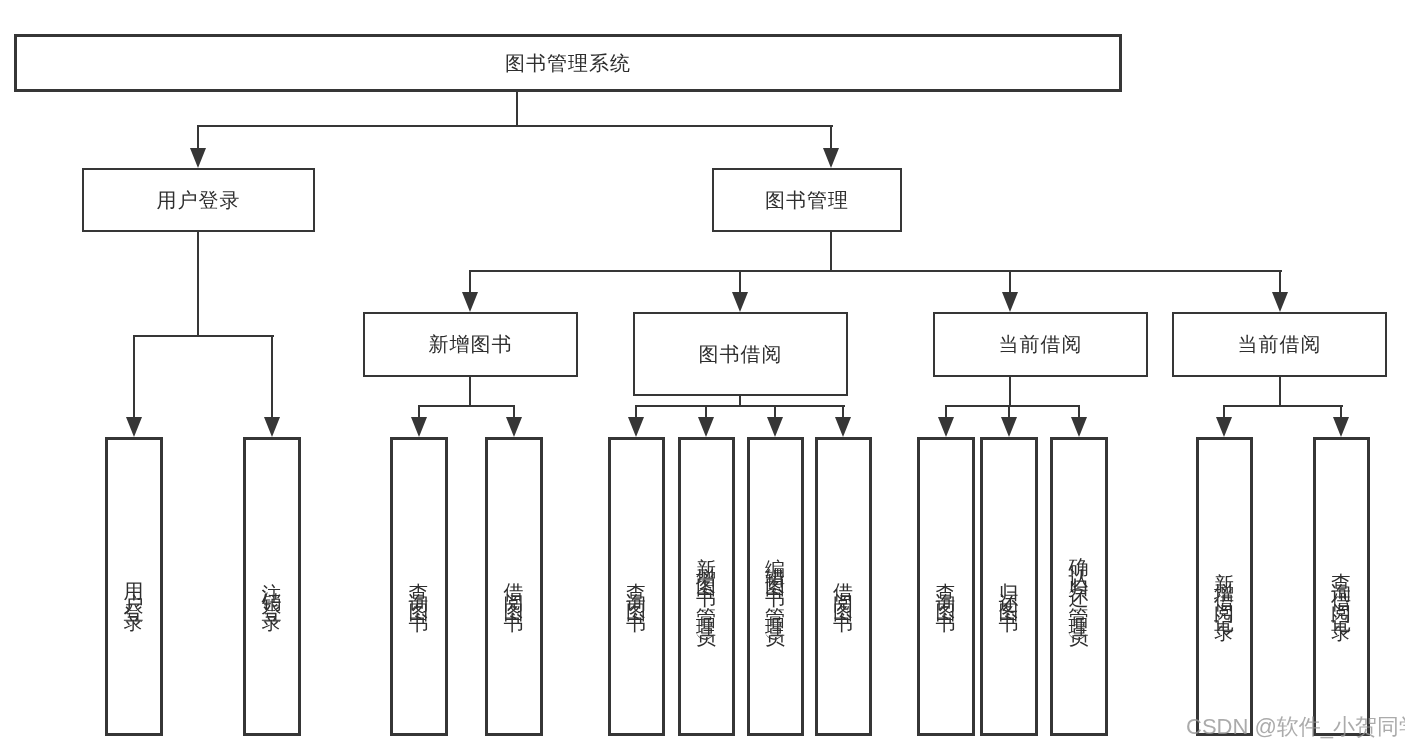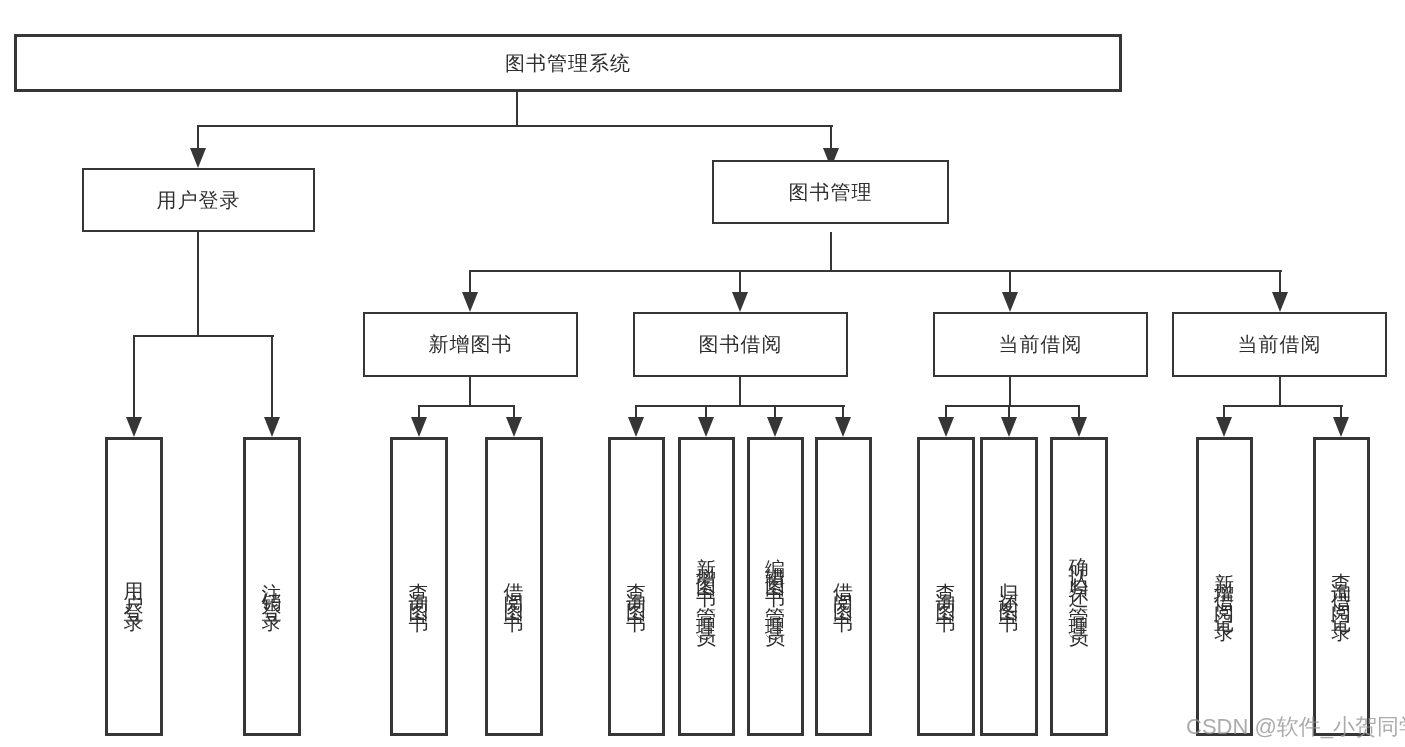--- a/index.html
+++ b/index.html
@@ -73,40 +73,40 @@
   </div>
 
   <div class="v" style="left:516px;top:68px;height:58px;"></div>
   <div class="h" style="left:197px;top:125px;width:636px;"></div>
   <div class="arrow" style="left:190px;top:125px;height:43px;"></div>
   <div class="arrow" style="left:823px;top:125px;height:43px;"></div>
 
   <div class="node" style="left:82px;top:168px;width:233px;height:64px;">
     <span>用户登录</span>
   </div>
-  <div class="node" style="left:712px;top:160px;width:237px;height:64px;">
+  <div class="node" style="left:712px;top:168px;width:190px;height:64px;">
     <span>图书管理</span>
   </div>
 
   <div class="v" style="left:197px;top:232px;height:105px;"></div>
   <div class="h" style="left:133px;top:335px;width:141px;"></div>
   <div class="arrow" style="left:126px;top:335px;height:102px;"></div>
   <div class="arrow" style="left:264px;top:335px;height:102px;"></div>
 
   <div class="v" style="left:830px;top:232px;height:40px;"></div>
   <div class="h" style="left:469px;top:270px;width:813px;"></div>
   <div class="arrow" style="left:462px;top:270px;height:42px;"></div>
   <div class="arrow" style="left:732px;top:270px;height:42px;"></div>
   <div class="arrow" style="left:1002px;top:270px;height:42px;"></div>
   <div class="arrow" style="left:1272px;top:270px;height:42px;"></div>
 
   <div class="node" style="left:363px;top:312px;width:215px;height:65px;">
     <span>新增图书</span>
   </div>
-  <div class="node" style="left:633px;top:312px;width:215px;height:65px;">
+  <div class="node" style="left:633px;top:312px;width:215px;height:84px;">
     <span>图书借阅</span>
   </div>
   <div class="node" style="left:933px;top:312px;width:215px;height:65px;">
     <span>当前借阅</span>
   </div>
   <div class="node" style="left:1172px;top:312px;width:215px;height:65px;">
     <span>当前借阅</span>
   </div>
 
   <div class="v" style="left:469px;top:377px;height:30px;"></div>

